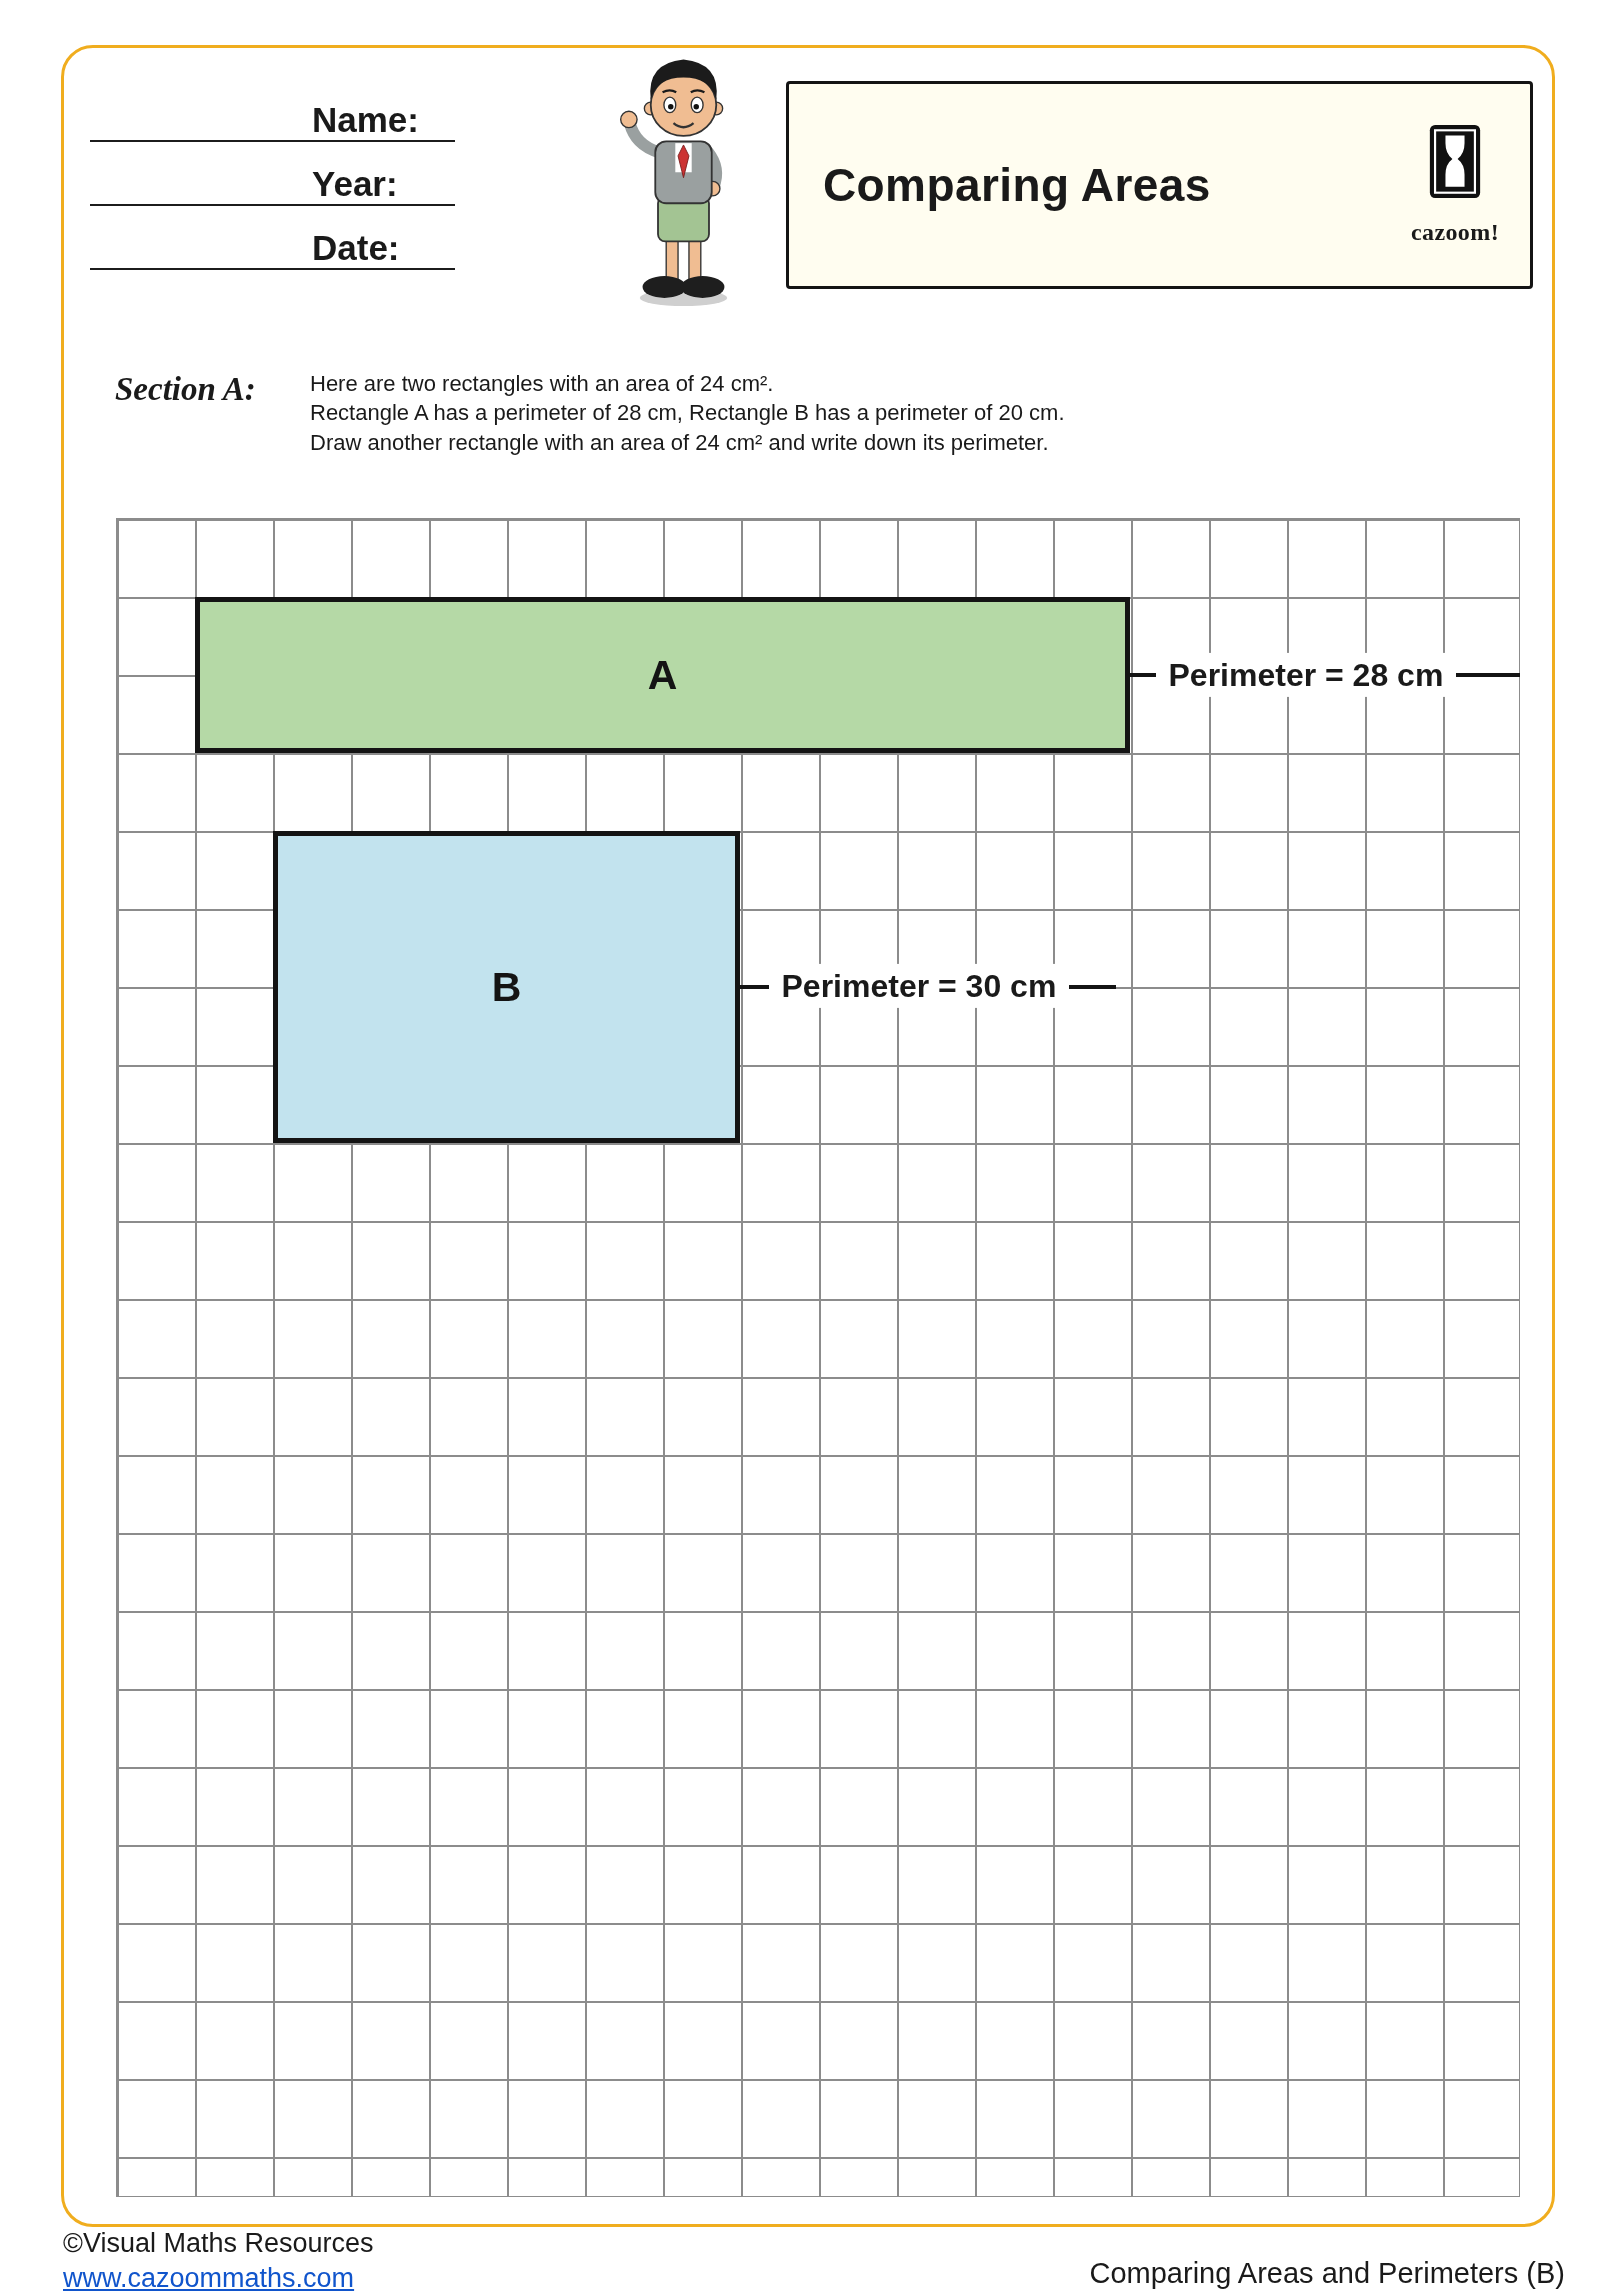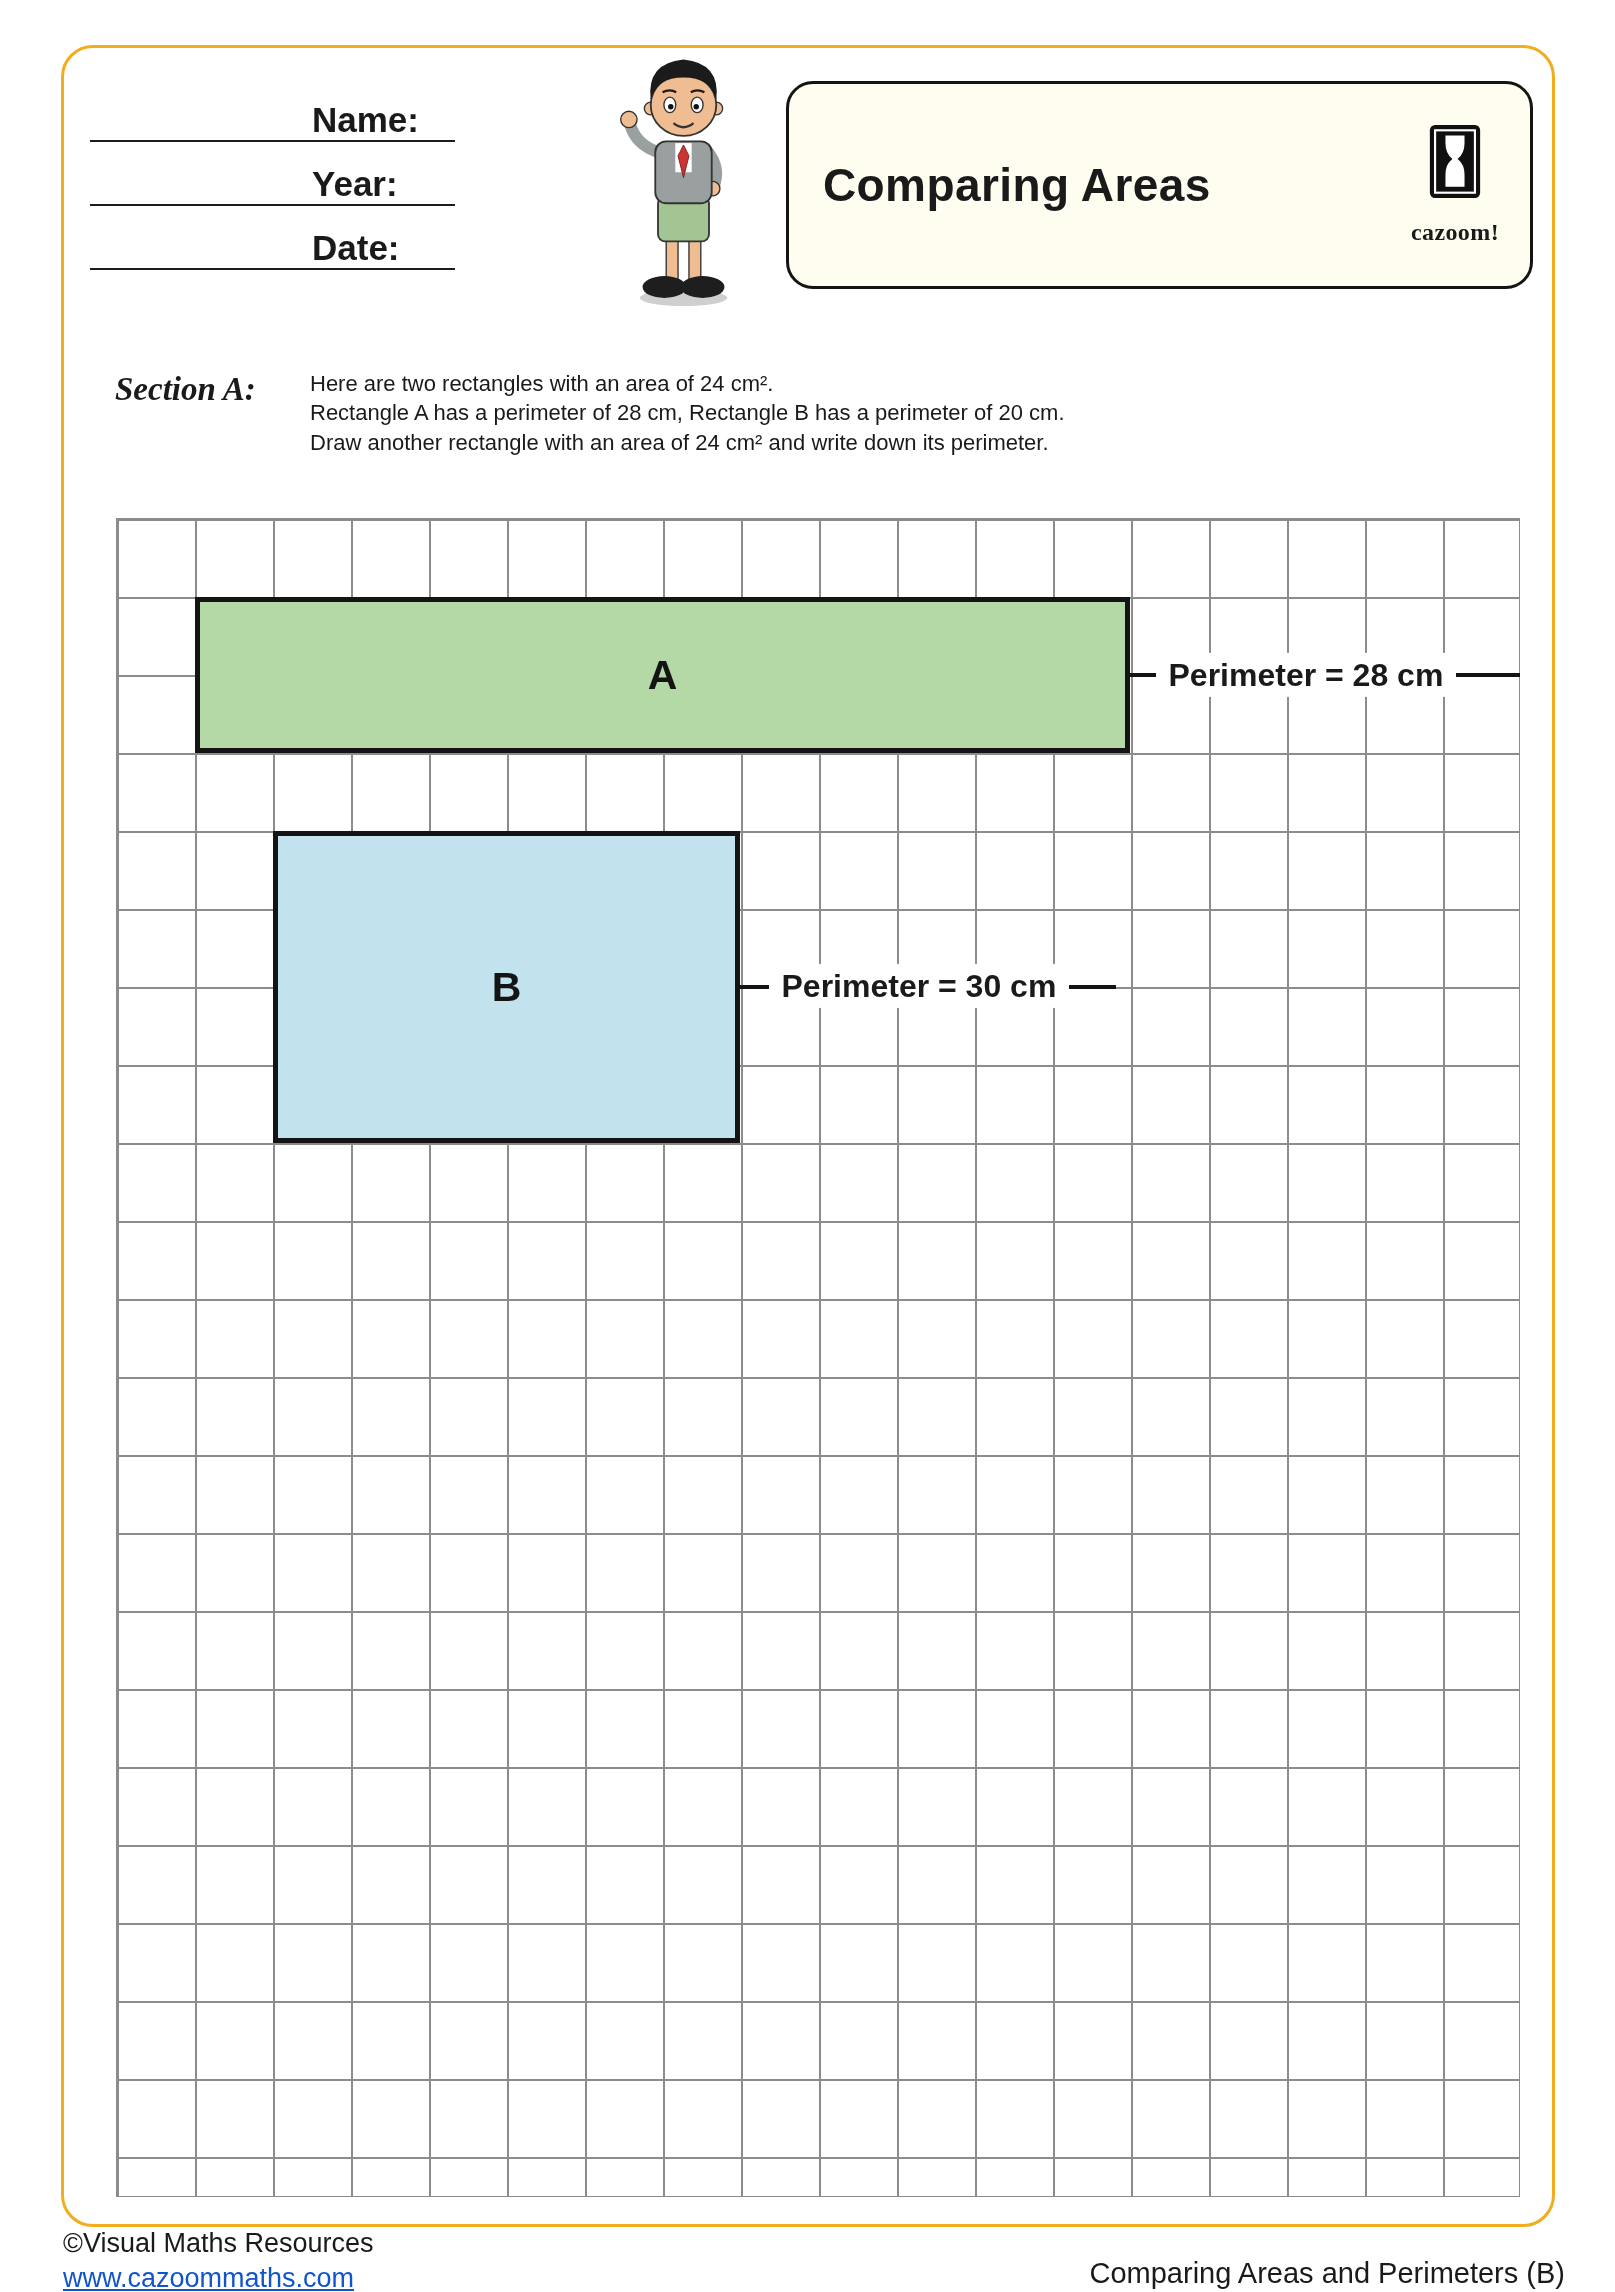--- a/index.html
+++ b/index.html
@@ -26,21 +26,21 @@
   .id-label { width: 143px; font-size: 35px; font-weight: bold; }
   .id-line { width: 365px; border-bottom: 2.7px solid #1c1c1c; height: 34px; }
   
   .boy { position: absolute; left: 614px; top: 43px; }
   
   .title-box {
     position: absolute;
     left: 786px; top: 81px;
     width: 747px; height: 208px;
     border: 3.6px solid #141414;
-    border-radius: 27px;
+    border-radius: 4px;
     background: #fffdf0;
     box-sizing: border-box;
   }
   .title-text {
     position: absolute; left: 34px; top: 50%;
     transform: translateY(-50%);
     font-size: 46px; font-weight: bold; line-height: 1.22;
     letter-spacing: 0.4px;
   }
   .logo {

